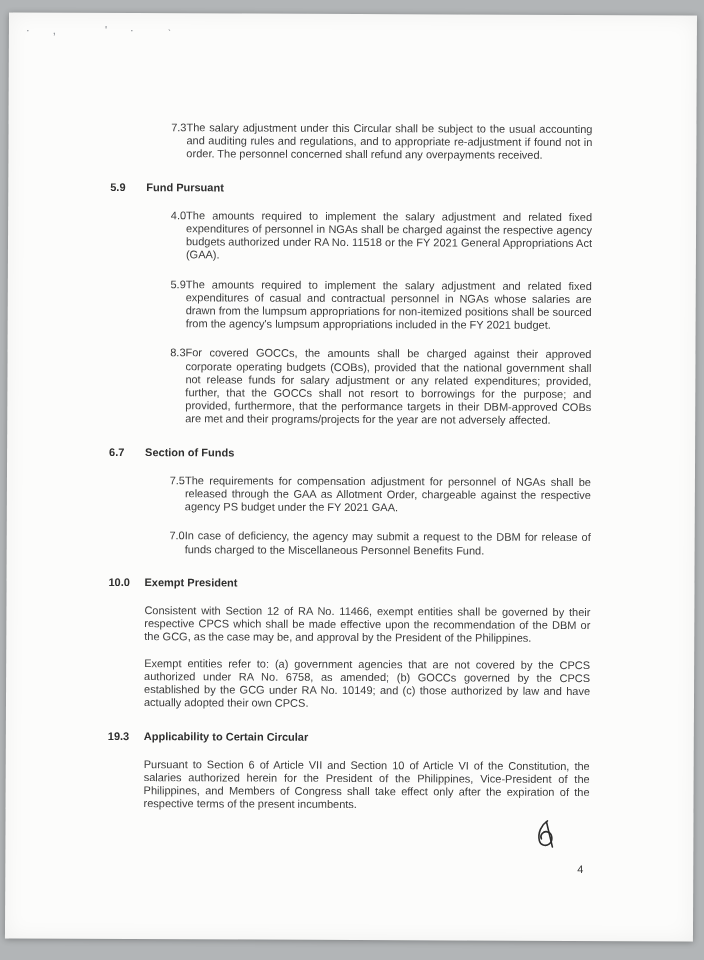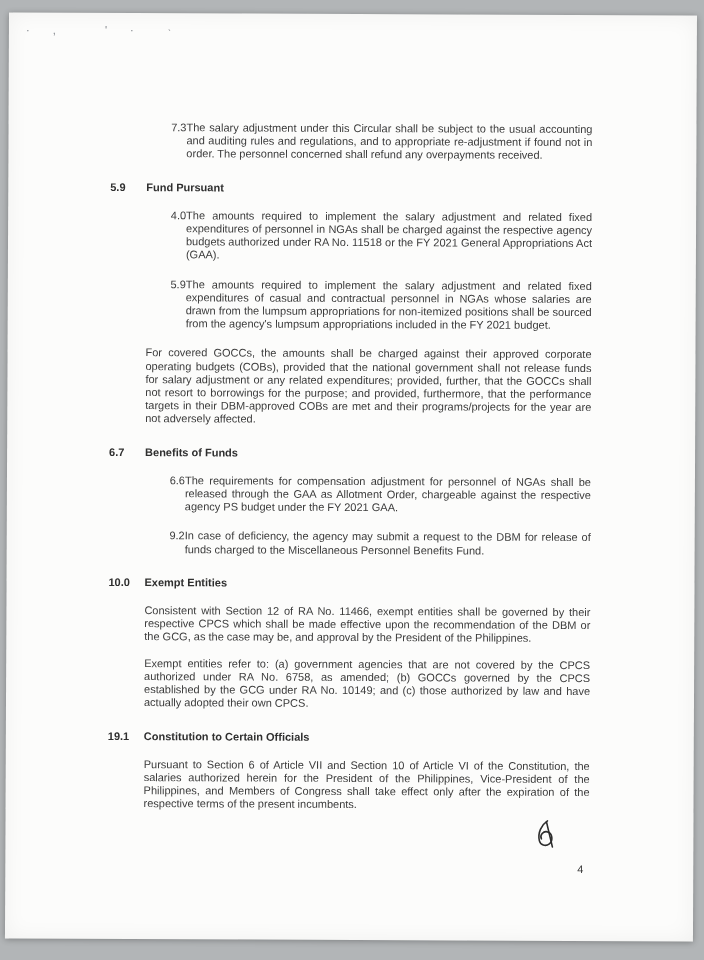--- a/index.html
+++ b/index.html
@@ -96,52 +96,53 @@
         </div>
         <div class="item">
           <span class="num">4.0</span>
           <span class="txt">The amounts required to implement the salary adjustment and related fixed expenditures of personnel in NGAs shall be charged against the respective agency budgets authorized under RA No. 11518 or the FY 2021 General Appropriations Act (GAA).</span>
         </div>
         <div class="item">
           <span class="num">5.9</span>
           <span class="txt">The amounts required to implement the salary adjustment and related fixed expenditures of casual and contractual personnel in NGAs whose salaries are drawn from the lumpsum appropriations for non-itemized positions shall be sourced from the agency's lumpsum appropriations included in the FY 2021 budget.</span>
         </div>
         <div class="item">
+          <span class="num">8.3</span>
           <span class="txt">For covered GOCCs, the amounts shall be charged against their approved corporate operating budgets (COBs), provided that the national government shall not release funds for salary adjustment or any related expenditures; provided, further, that the GOCCs shall not resort to borrowings for the purpose; and provided, furthermore, that the performance targets in their DBM-approved COBs are met and their programs/projects for the year are not adversely affected.</span>
         </div>
       </div>
 
       <div class="section">
         <div class="heading">
           <span class="num">6.7</span>
-          <span class="title">Benefits of Funds</span>
+          <span class="title">Section of Funds</span>
         </div>
         <div class="item">
-          <span class="num">6.6</span>
+          <span class="num">7.5</span>
           <span class="txt">The requirements for compensation adjustment for personnel of NGAs shall be released through the GAA as Allotment Order, chargeable against the respective agency PS budget under the FY 2021 GAA.</span>
         </div>
         <div class="item">
-          <span class="num">9.2</span>
+          <span class="num">7.0</span>
           <span class="txt">In case of deficiency, the agency may submit a request to the DBM for release of funds charged to the Miscellaneous Personnel Benefits Fund.</span>
         </div>
       </div>
 
       <div class="section">
         <div class="heading">
           <span class="num">10.0</span>
-          <span class="title">Exempt Entities</span>
+          <span class="title">Exempt President</span>
         </div>
         <div class="para">Consistent with Section 12 of RA No. 11466, exempt entities shall be governed by their respective CPCS which shall be made effective upon the recommendation of the DBM or the GCG, as the case may be, and approval by the President of the Philippines.</div>
         <div class="para">Exempt entities refer to: (a) government agencies that are not covered by the CPCS authorized under RA No. 6758, as amended; (b) GOCCs governed by the CPCS established by the GCG under RA No. 10149; and (c) those authorized by law and have actually adopted their own CPCS.</div>
       </div>
 
       <div class="section">
         <div class="heading">
-          <span class="num">19.1</span>
-          <span class="title">Constitution to Certain Officials</span>
+          <span class="num">19.3</span>
+          <span class="title">Applicability to Certain Circular</span>
         </div>
         <div class="para">Pursuant to Section 6 of Article VII and Section 10 of Article VI of the Constitution, the salaries authorized herein for the President of the Philippines, Vice-President of the Philippines, and Members of Congress shall take effect only after the expiration of the respective terms of the present incumbents.</div>
         <div class="signature-row">
           <svg class="signature" width="26" height="32" viewBox="0 0 26 32" aria-hidden="true">
             <path d="M14 3 C8 7 4 15 6 23 C7 27 12 29 16 26 C20 23 19 15 14 14 C10 13 6 17 8 21" fill="none" stroke="#2d2d2d" stroke-width="1.6" stroke-linecap="round"></path>
             <path d="M13 4 L19 29" fill="none" stroke="#2d2d2d" stroke-width="1.6" stroke-linecap="round"></path>
           </svg>
         </div>
       </div>
 

